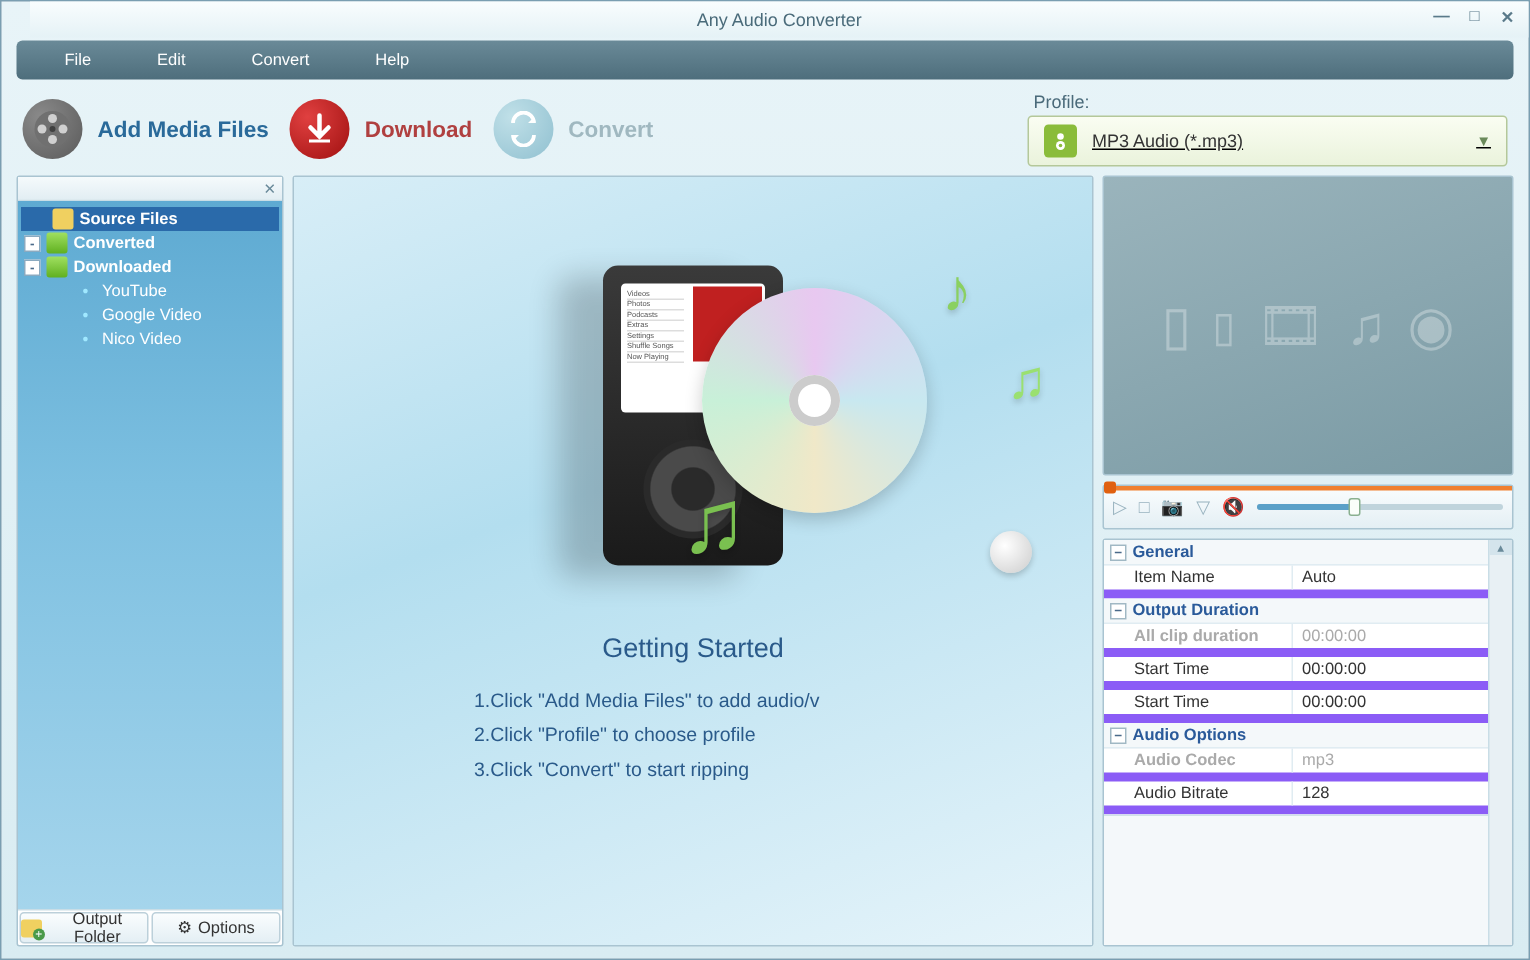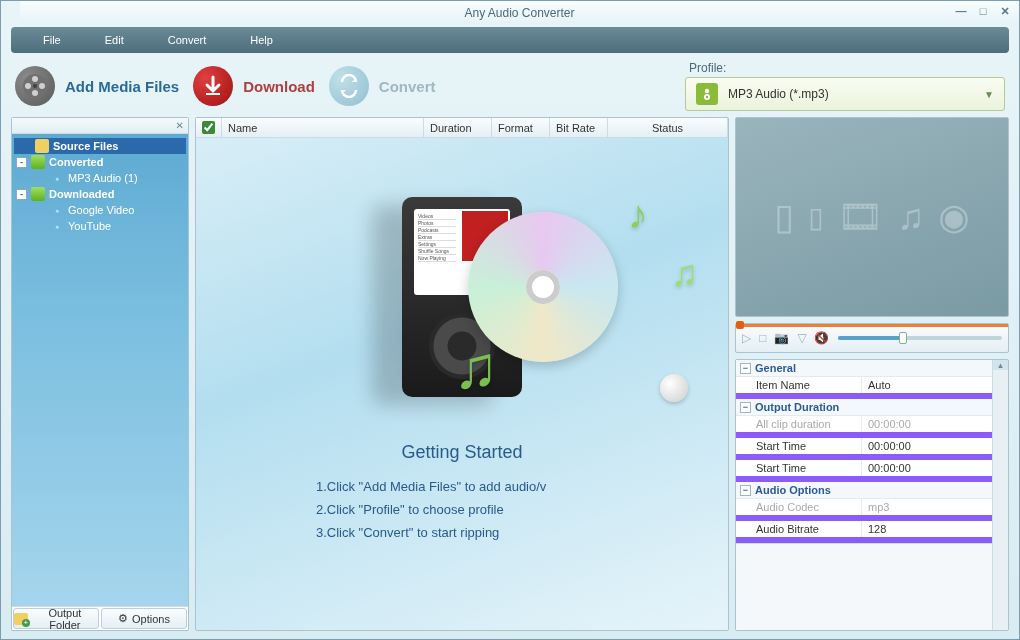--- a/index.html
+++ b/index.html
@@ -21,21 +21,21 @@
 .tool-label { font-size: 15px; font-weight: bold; }
 .add-media .tool-icon { background: radial-gradient(circle at 30% 30%, #8a8a8a, #5a5a5a); }
 .add-media .tool-label { color: #2a6a9a; }
 .download .tool-icon { background: radial-gradient(circle at 30% 30%, #e04040, #a01010); }
 .download .tool-label { color: #B04040; text-align: center; }
 .convert .tool-icon { background: radial-gradient(circle at 30% 30%, #c0e0e8, #90c0d0); }
 .convert .tool-label { color: #a0b8c0; }
 
 .profile-area { margin-left: auto; display: flex; flex-direction: column; gap: 2px; width: 320px; }
 .profile-label { color: #4a6a7a; font-size: 12px; padding-left: 4px; }
-.profile-select { height: 34px; background: linear-gradient(to bottom, #fafdf2, #eaf3dc); border: 1px solid #b4c89a; border-radius: 3px; display: flex; align-items: center; padding: 0 10px; cursor: pointer; }
+.profile-select { height: 34px; background: linear-gradient(to bottom, #fafdf2, #eaf3dc); border: 1px solid #b4c89a; border-radius: 3px; display: flex; align-items: center; padding: 0 10px; cursor: pointer; text-decoration: underline; }
 .profile-icon { width: 22px; height: 22px; background: #8abc3a; border-radius: 3px; display: flex; align-items: center; justify-content: center; color: #fff; margin-right: 10px; }
 .profile-text { color: #333; font-size: 12px; flex: 1; }
 .profile-chevron { color: #6a8a5a; font-size: 10px; }
 
 .main { flex: 1; display: flex; gap: 6px; padding: 0 10px 8px 10px; min-height: 0; }
 
 .sidebar { width: 178px; display: flex; flex-direction: column; border: 1px solid #a9c4d1; background: #fff; border-radius: 2px; }
 .sidebar-head { height: 16px; background: linear-gradient(to bottom,#f5fafc,#e2eef3); border-bottom: 1px solid #c9dde6; display: flex; justify-content: flex-end; align-items: center; padding-right: 4px; }
 .sidebar-close { color: #6a8a9a; cursor: pointer; font-size: 10px; }
 .tree { flex: 1; background: linear-gradient(to bottom, #5eaad2, #7cbfe0 40%, #a5d5ec); padding: 4px 2px; overflow: auto; }
@@ -94,21 +94,21 @@
 .volume-fill { position: absolute; left:0; top:0; bottom:0; width: 40%; background: #5aa0c8; border-radius: 2px; }
 .volume-thumb { position: absolute; left: 40%; top: -4px; width: 8px; height: 12px; background: #fafefa; border: 1px solid #8ab090; border-radius: 2px; transform: translateX(-50%); }
 
 .props { flex: 1; border: 1px solid #a9c4d1; background: #fff; border-radius: 2px; display: flex; flex-direction: column; position: relative; }
 .props-scroll { position: absolute; right: 0; top: 0; bottom: 0; width: 16px; background: #e8f0f4; border-left: 1px solid #c9dde6; }
 .props-scroll::before { content:"▴"; position:absolute; top:0; left:0; right:0; text-align:center; color:#6a8a9a; font-size:9px; background:#d4e4ec; }
 .prop-section { display: flex; align-items: center; gap: 4px; padding: 2px 4px; color: #2a5a9a; font-weight: bold; background: #f4f8fa; border-bottom: 1px solid #e0ecf2; }
 .prop-toggle { width: 11px; height: 11px; background:#fff; border:1px solid #a0b8c4; display:inline-flex; align-items:center; justify-content:center; font-size:9px; color:#4a6a8a; }
 .prop-row { display: flex; border-bottom: 6px solid #8b5cf6; }
 .prop-key { width: 126px; padding: 2px 4px 2px 20px; color: #333; border-right: 1px solid #e0ecf2; }
-.prop-key.disabled { color: #aaa; }
+.prop-key.disabled { color: #aaa; font-weight: bold; }
 .prop-val { flex: 1; padding: 2px 6px; color: #333; }
 .prop-val.disabled { color: #aaa; }
 .props-desc { flex: 1; background: #f4f8fa; border-top: 1px solid #d0e0e8; }
 
 input[type=checkbox] { accent-color: #3a8a3a; }
 </style>
 </head>
 <body>
 
 <div class="window">
@@ -188,66 +188,56 @@
           <div class="tree-item selected bold">
             <span class="tree-indent" style="width: 15px;"></span>
             <span class="tree-icon folder"></span>
             <span>Source Files</span>
           </div>
           <div class="tree-item bold">
             <span class="tree-toggle">-</span>
             <span class="tree-icon folder-green"></span>
             <span>Converted</span>
           </div>
-          <div class="tree-item">
-            <span class="tree-indent" style="width: 30px;"></span>
-            <span class="tree-icon dot"></span>
-            <span>MP3 Audio (1)</span>
-          </div>
           <div class="tree-item bold">
             <span class="tree-toggle">-</span>
             <span class="tree-icon folder-green"></span>
             <span>Downloaded</span>
           </div>
           <div class="tree-item">
             <span class="tree-indent" style="width: 30px;"></span>
             <span class="tree-icon dot"></span>
-            <span>Google Video</span>
+            <span>YouTube</span>
           </div>
           <div class="tree-item">
             <span class="tree-indent" style="width: 30px;"></span>
             <span class="tree-icon dot"></span>
-            <span>YouTube</span>
+            <span>Google Video</span>
+          </div>
+          <div class="tree-item">
+            <span class="tree-indent" style="width: 30px;"></span>
+            <span class="tree-icon dot"></span>
+            <span>Nico Video</span>
           </div>
         </div>
       <div class="sidebar-footer">
         <button>
           <span style="width:14px;height:12px;background:#f0d060;border-radius:2px;position:relative;">
               <span style="position:absolute;right:-2px;bottom:-2px;width:8px;height:8px;background:#4a9a4a;border-radius:50%;color:#fff;font-size:8px;line-height:8px;">+</span>
             </span>
           <span>Output Folder</span>
         </button>
         <button>
           <span>⚙</span>
           <span>Options</span>
         </button>
       </div>
     </div>
 
     <div class="center">
-      <div class="list-header">
-        <div class="lh-cell lh-check">
-            <input type="checkbox" checked="" style="">
-          </div>
-        <div class="lh-cell lh-name">Name</div>
-        <div class="lh-cell lh-dur">Duration</div>
-        <div class="lh-cell lh-fmt">Format</div>
-        <div class="lh-cell lh-br">Bit Rate</div>
-        <div class="lh-cell lh-status">Status</div>
-      </div>
       <div class="center-body">
         <div class="illustration">
           <div style="position:relative;">
             <div class="ipod-shadow"></div>
             <div class="ipod">
               <div class="ipod-screen-art"></div>
               <div class="ipod-list">
                   <div>Videos</div>
                   <div>Photos</div>
                   <div>Podcasts</div>

